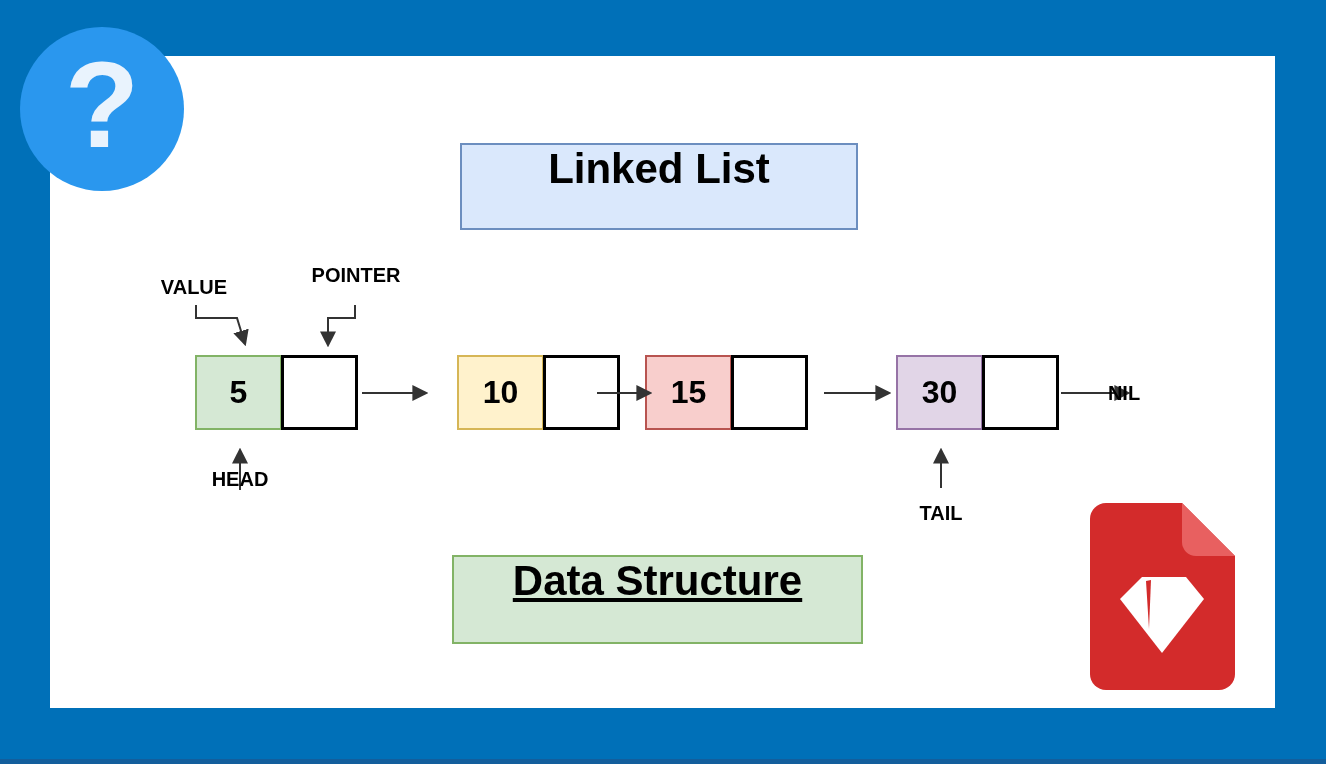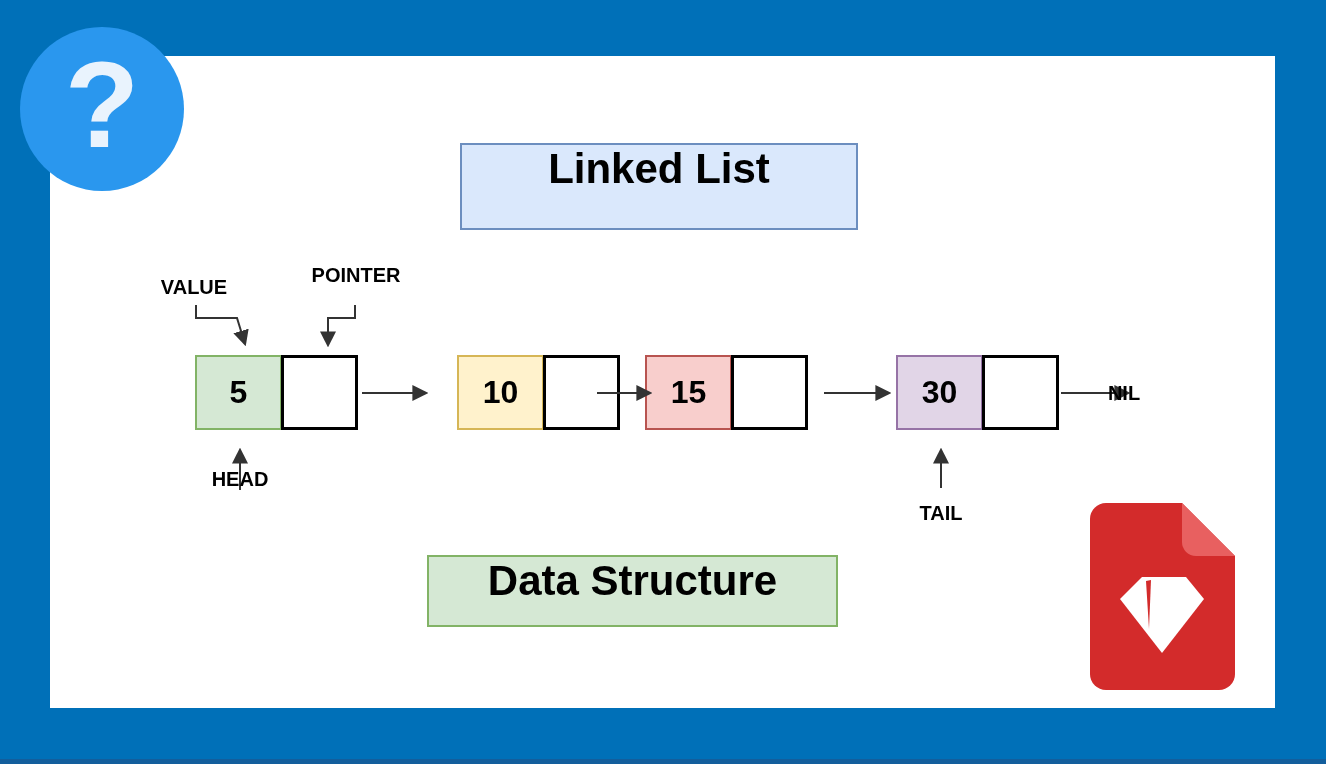--- a/index.html
+++ b/index.html
@@ -35,23 +35,24 @@
     display:flex;align-items:flex-start;justify-content:center;
     font-weight:bold;font-size:42px;color:var(--text,#000);
     box-sizing:border-box;
   }
   .title-box{
     left:460px;top:143px;width:398px;height:87px;
     background:var(--title_bg,#dae8fc);
     border:2px solid var(--title_border,#6c8ebf);
   }
   .subtitle-box{
-    left:427px;top:555px;width:411px;height:72px;
+    left:452px;top:555px;width:411px;height:89px;
     background:var(--subtitle_bg,#d5e8d4);
     border:2px solid var(--subtitle_border,#82b366);
+    text-decoration:underline;
   }
   .small-label{
     position:absolute;
     font-weight:bold;font-size:20px;color:var(--text,#000);
     transform:translateX(-50%);
     white-space:nowrap;
     z-index:3;
   }
   .node{
     position:absolute;top:355px;height:75px;

